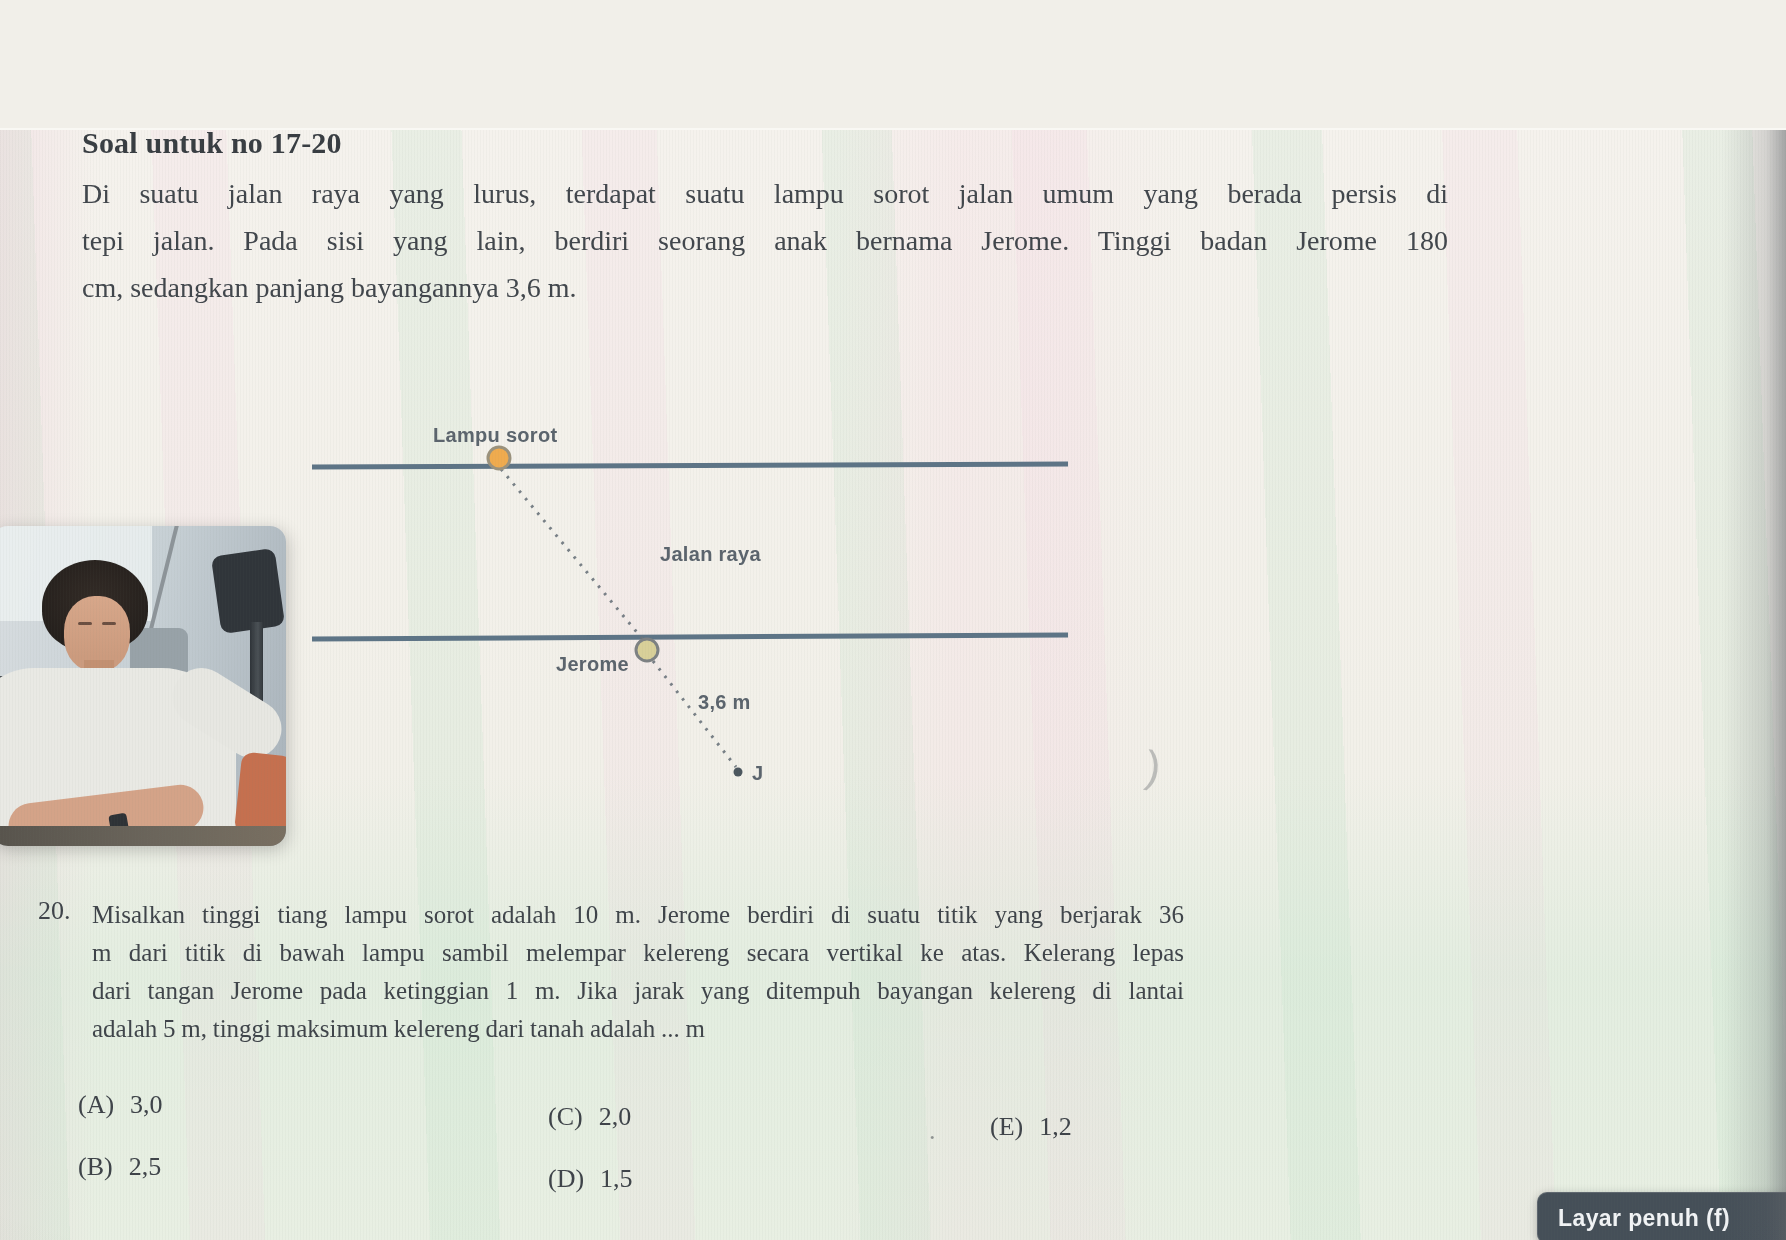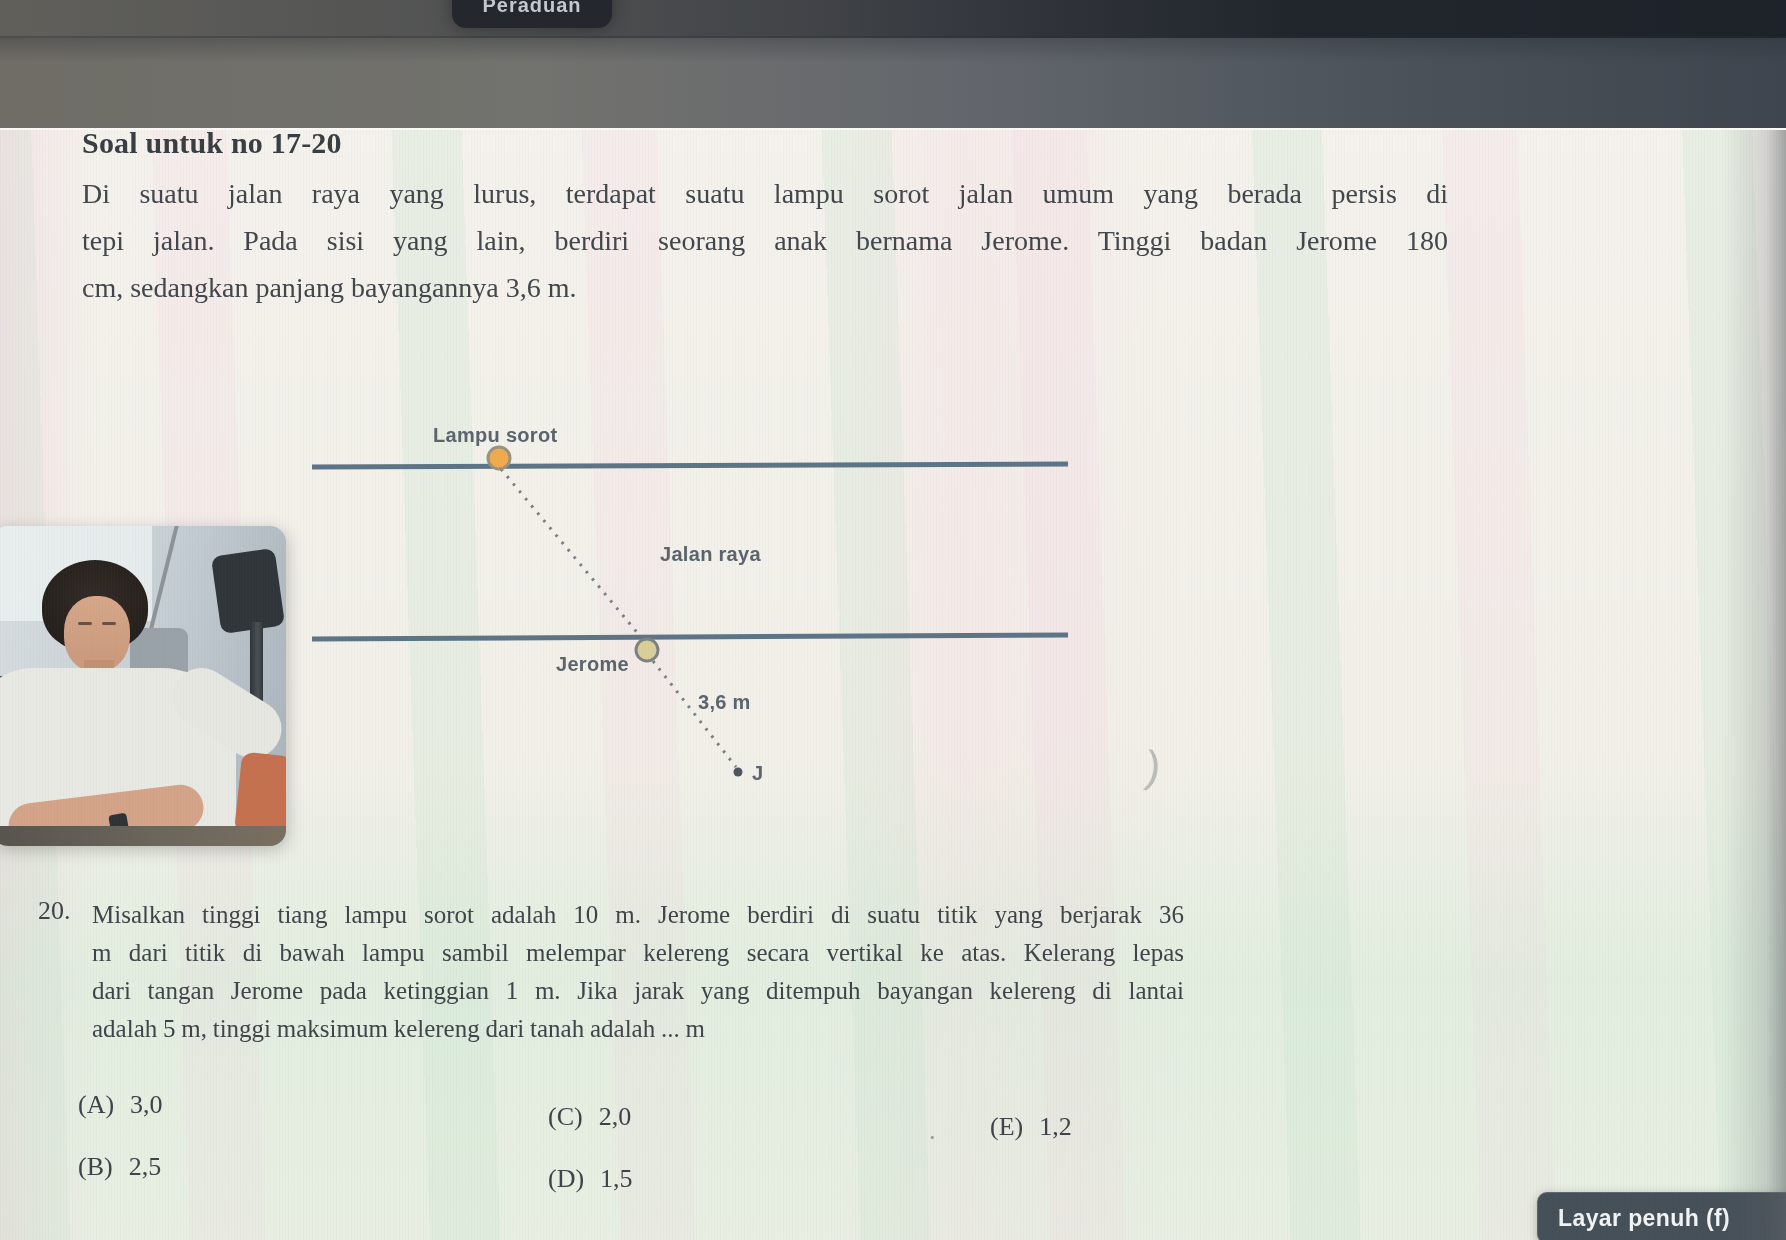--- a/index.html
+++ b/index.html
@@ -119,25 +119,20 @@
     color:#f2f4f6;font-size:23px;font-weight:700;letter-spacing:.4px;
     line-height:50px;padding-left:20px;box-sizing:border-box;
     box-shadow:0 2px 10px rgba(0,0,0,.25);
   }
 </style>
 </head>
 <body>
 
 <div class="stage">
 
-  <div class="header-band">
-    <div class="top-tab">
-      <span>Peraduan</span>
-    </div>
-  </div>
 
   <div class="page">
 
     <div class="slide-title">Soal untuk no 17-20</div>
 
     <div class="intro">
       <div class="jline">Di suatu jalan raya yang lurus, terdapat suatu lampu sorot jalan umum yang berada persis di</div>
       <div class="jline">tepi jalan. Pada sisi yang lain, berdiri seorang anak bernama Jerome. Tinggi badan Jerome 180</div>
       <div class="jline last">cm, sedangkan panjang bayangannya 3,6 m.</div>
     </div>

